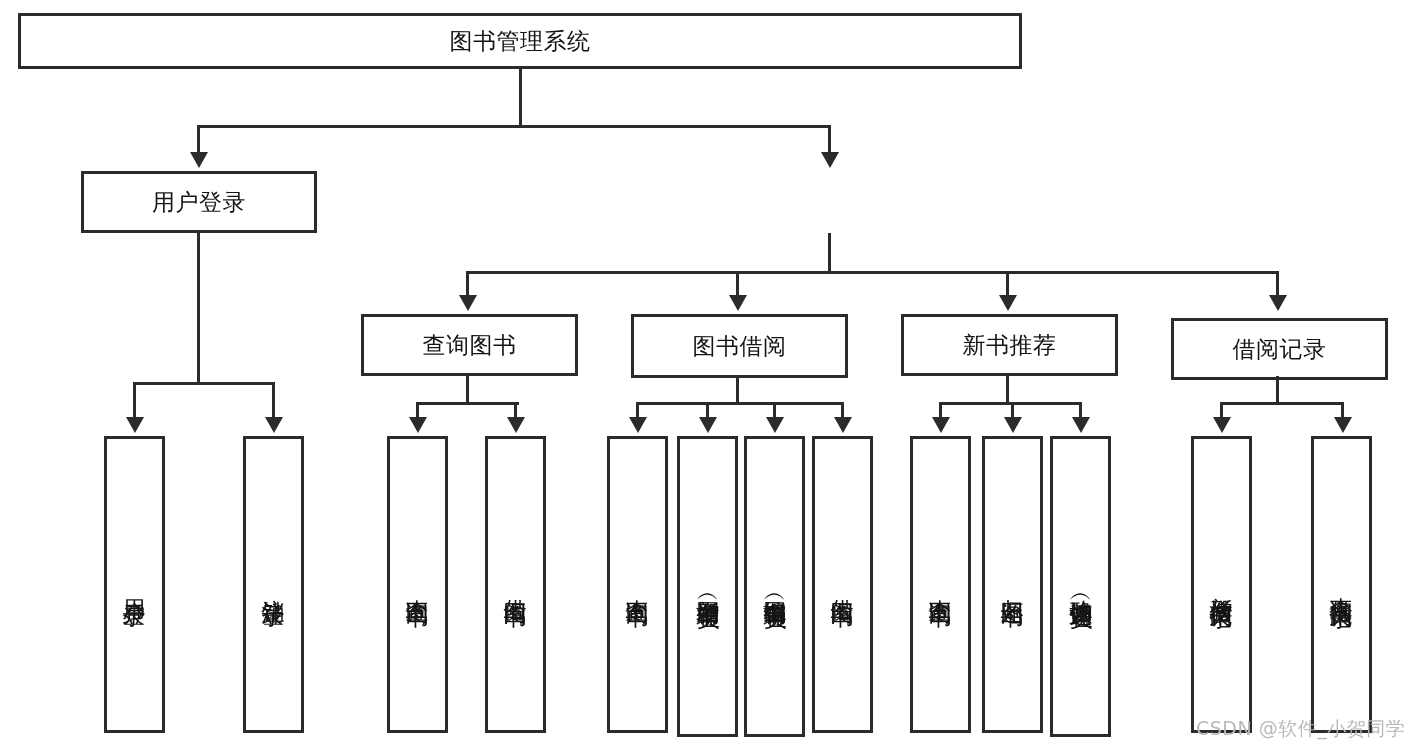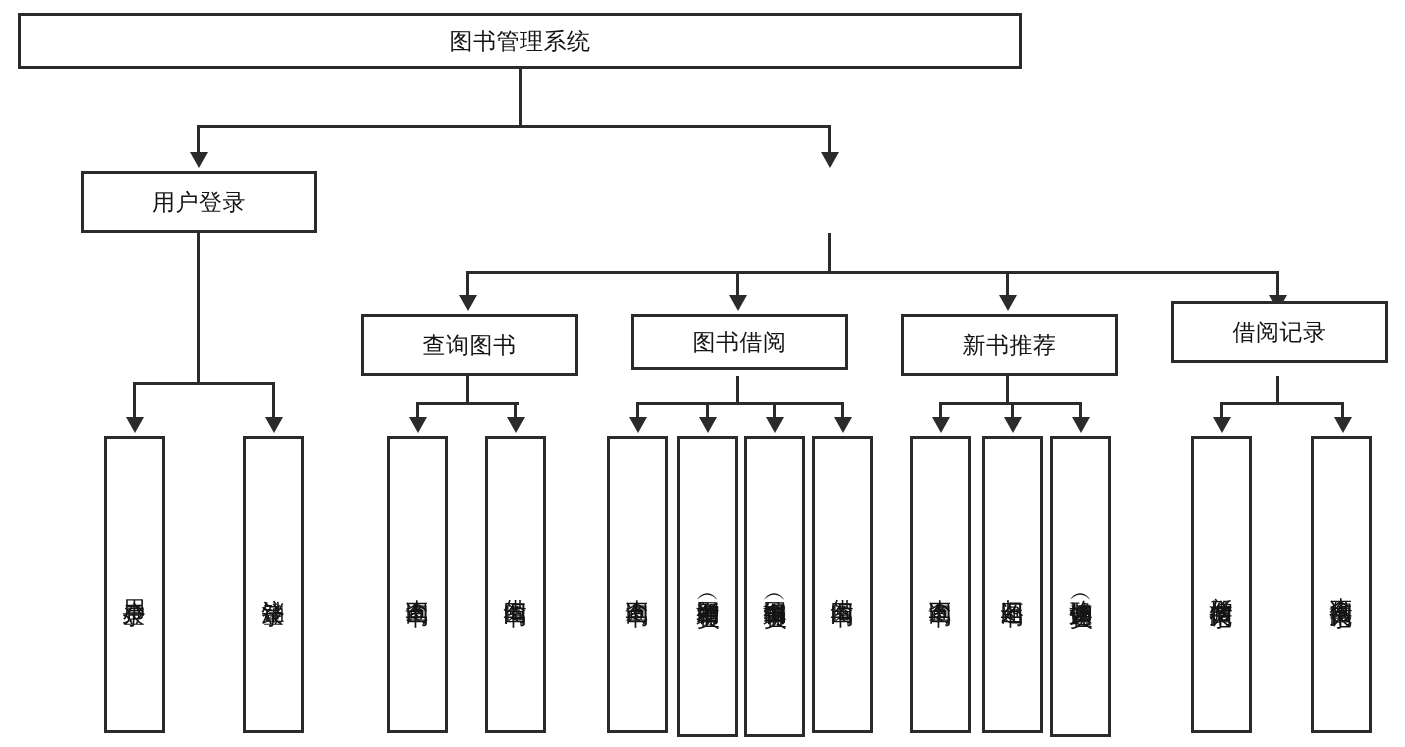--- a/index.html
+++ b/index.html
@@ -121,27 +121,27 @@
   <div class="vline" style="left:736px; top:271px; height:25px;"></div>
   <div class="arrow" style="left:729px; top:295px;"></div>
   <div class="vline" style="left:1006px; top:271px; height:25px;"></div>
   <div class="arrow" style="left:999px; top:295px;"></div>
   <div class="vline" style="left:1276px; top:271px; height:25px;"></div>
   <div class="arrow" style="left:1269px; top:295px;"></div>
 
   <div class="node" style="left:361px; top:314px; width:217px; height:62px;">
     <span class="node-label">查询图书</span>
   </div>
-  <div class="node" style="left:631px; top:314px; width:217px; height:56px;">
+  <div class="node" style="left:631px; top:314px; width:217px; height:64px;">
     <span class="node-label">图书借阅</span>
   </div>
   <div class="node" style="left:901px; top:314px; width:217px; height:62px;">
     <span class="node-label">新书推荐</span>
   </div>
-  <div class="node" style="left:1171px; top:301px; width:217px; height:62px;">
+  <div class="node" style="left:1171px; top:318px; width:217px; height:62px;">
     <span class="node-label">借阅记录</span>
   </div>
 
   <div class="vline" style="left:466px; top:376px; height:26px;"></div>
   <div class="hline" style="left:416px; top:402px; width:103px;"></div>
   <div class="vline" style="left:416px; top:402px; height:16px;"></div>
   <div class="arrow" style="left:409px; top:417px;"></div>
   <div class="vline" style="left:514px; top:402px; height:16px;"></div>
   <div class="arrow" style="left:507px; top:417px;"></div>
 
@@ -217,14 +217,15 @@
   </div>
 
   <div class="leaf" style="left:1191px; top:436px; width:61px; height:297px;">
     <span class="leaf-label">新增借阅记录</span>
   </div>
 
   <div class="leaf" style="left:1311px; top:436px; width:61px; height:297px;">
     <span class="leaf-label">查询借阅记录</span>
   </div>
 
+  <div class="watermark" style="left:1196px; top:716px;">CSDN @软件_小贺同学</div>
 
 </div>
 
 </body></html>

